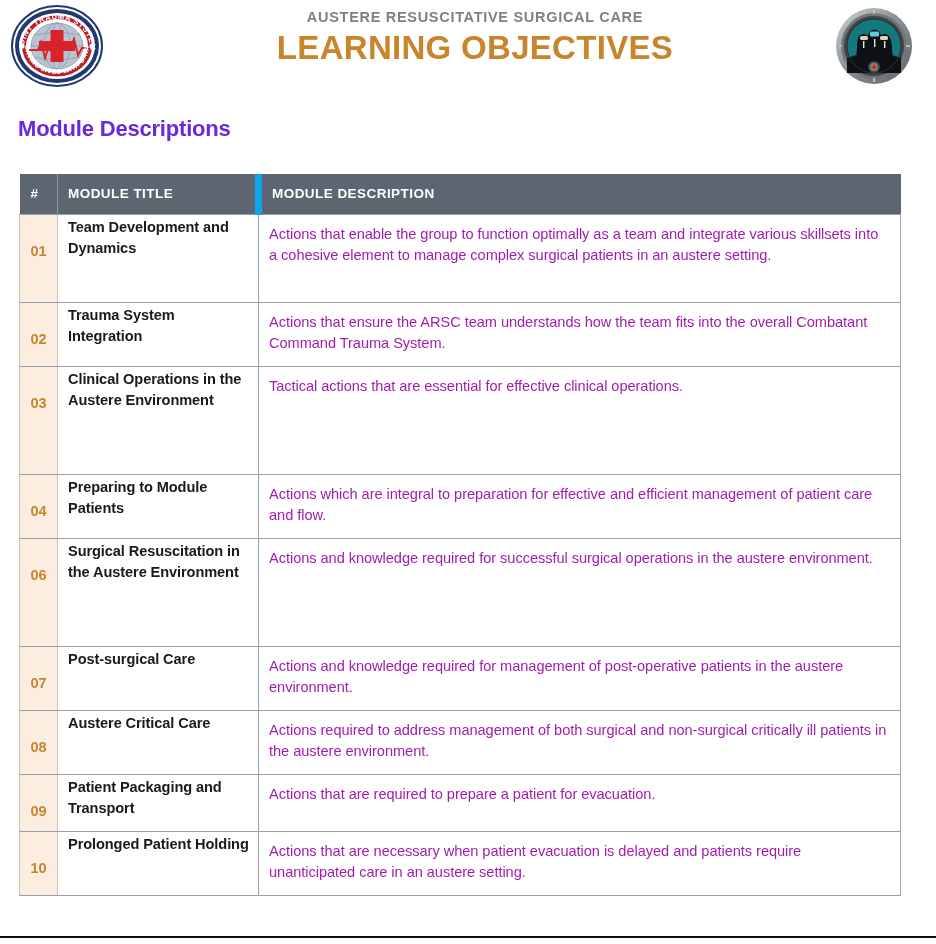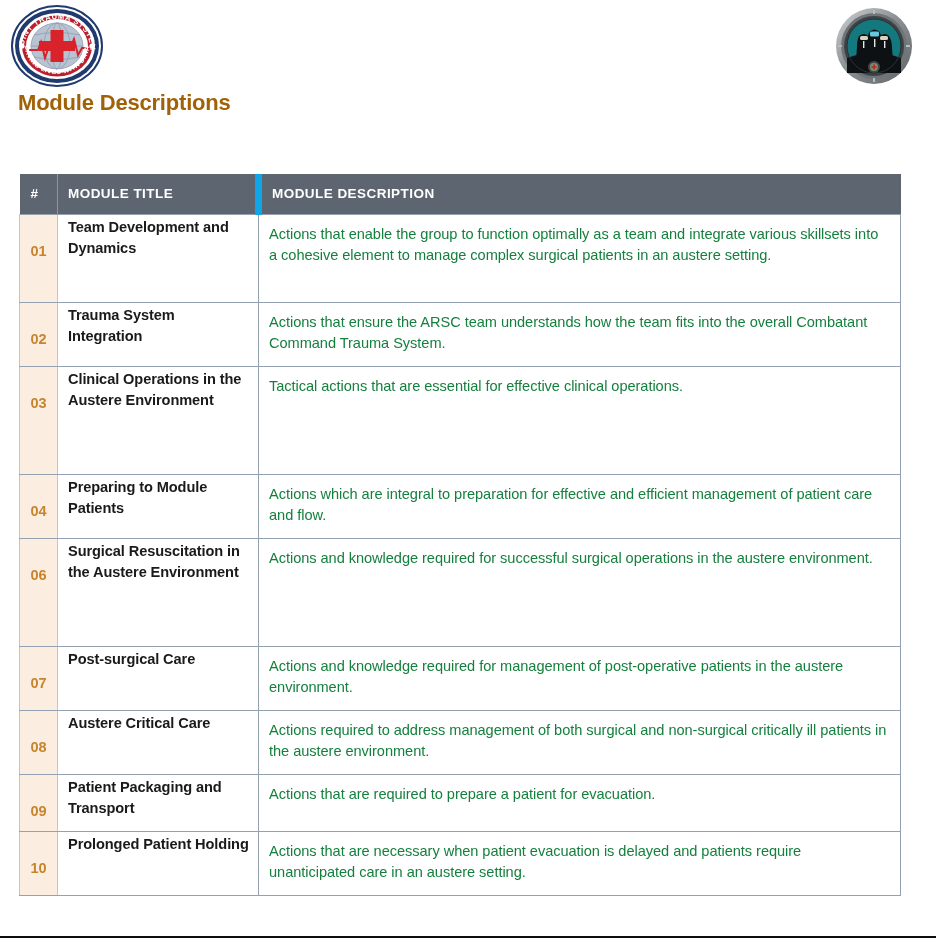--- a/index.html
+++ b/index.html
@@ -61,24 +61,24 @@
     right: 22px;
     top: 6px;
     width: 80px;
     height: 80px;
   }
 
   
   .section-title {
     position: absolute;
     left: 18px;
-    top: 90px;
+    top: 116px;
     font-size: 22px;
     font-weight: bold;
-    color: #a16207;
+    color: #6d28d9;
     letter-spacing: -0.2px;
   }
 
   
   .table-wrap {
     position: absolute;
     left: 19px;
     top: 174px;
     width: 881px;
   }
@@ -132,21 +132,21 @@
 
   table.modules tbody td.title {
     color: #1a1a1a;
     font-size: 14.6px;
     font-weight: bold;
     line-height: 21.5px;
     padding: 2px 8px 11px 10px;
     letter-spacing: -0.1px;
   }
   table.modules tbody td.desc {
-    color: #15803d;
+    color: #a21caf;
     font-size: 14.6px;
     font-weight: normal;
     line-height: 21.5px;
     padding: 9px 10px 11px 10px;
     letter-spacing: -0.05px;
   }
 
   
   .bottom-rule {
     position: absolute;
@@ -193,20 +193,24 @@
       <path id="jtsBot" d="M 16 42 A 32 28 0 0 0 80 42" fill="none"></path>
       <text font-family="Liberation Sans, sans-serif" font-size="7.5" font-weight="bold" fill="#ffffff" letter-spacing="0.7">
         <textPath href="#jtsTop" startOffset="50%" text-anchor="middle">JOINT TRAUMA SYSTEM</textPath>
       </text>
       <text font-family="Liberation Sans, sans-serif" font-size="6.6" font-weight="bold" fill="#ffffff" letter-spacing="0.5">
         <textPath href="#jtsBot" startOffset="50%" text-anchor="middle">SAVING LIVES WITH DATA</textPath>
       </text>
     </svg>
   </div>
 
+  <div class="header-titles">
+    <div class="subtitle">AUSTERE RESUSCITATIVE SURGICAL CARE</div>
+    <div class="maintitle">LEARNING OBJECTIVES</div>
+  </div>
 
   <div class="logo-right">
     <svg width="80" height="80" viewBox="0 0 80 80" aria-hidden="true">
       <defs>
         <linearGradient id="ringG" x1="0" y1="0" x2="1" y2="1">
           <stop offset="0%" stop-color="#cfd3d6"></stop>
           <stop offset="45%" stop-color="#8d9295"></stop>
           <stop offset="100%" stop-color="#5e6366"></stop>
         </linearGradient>
       </defs>

